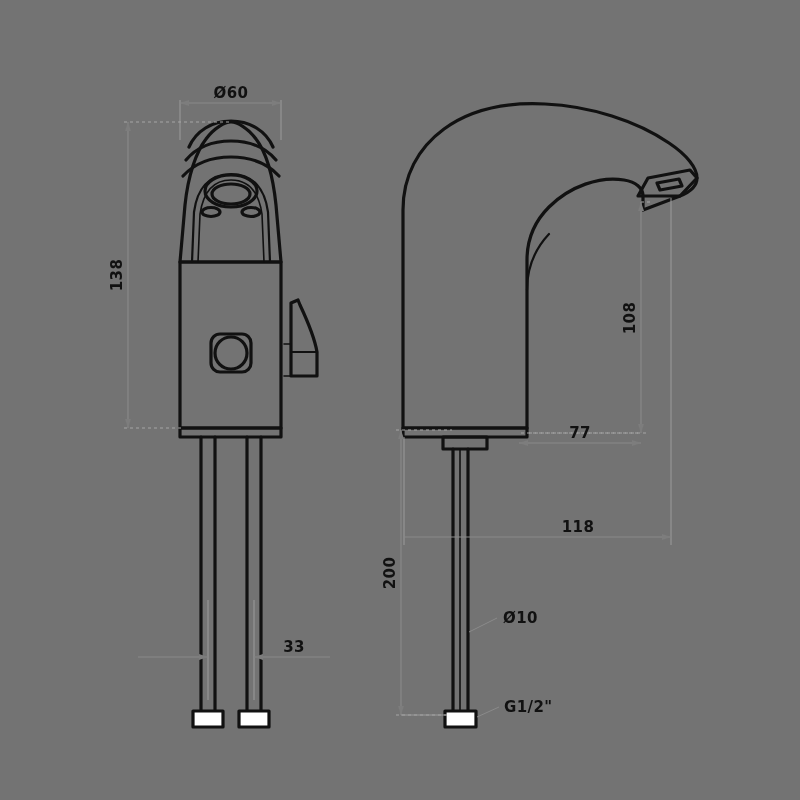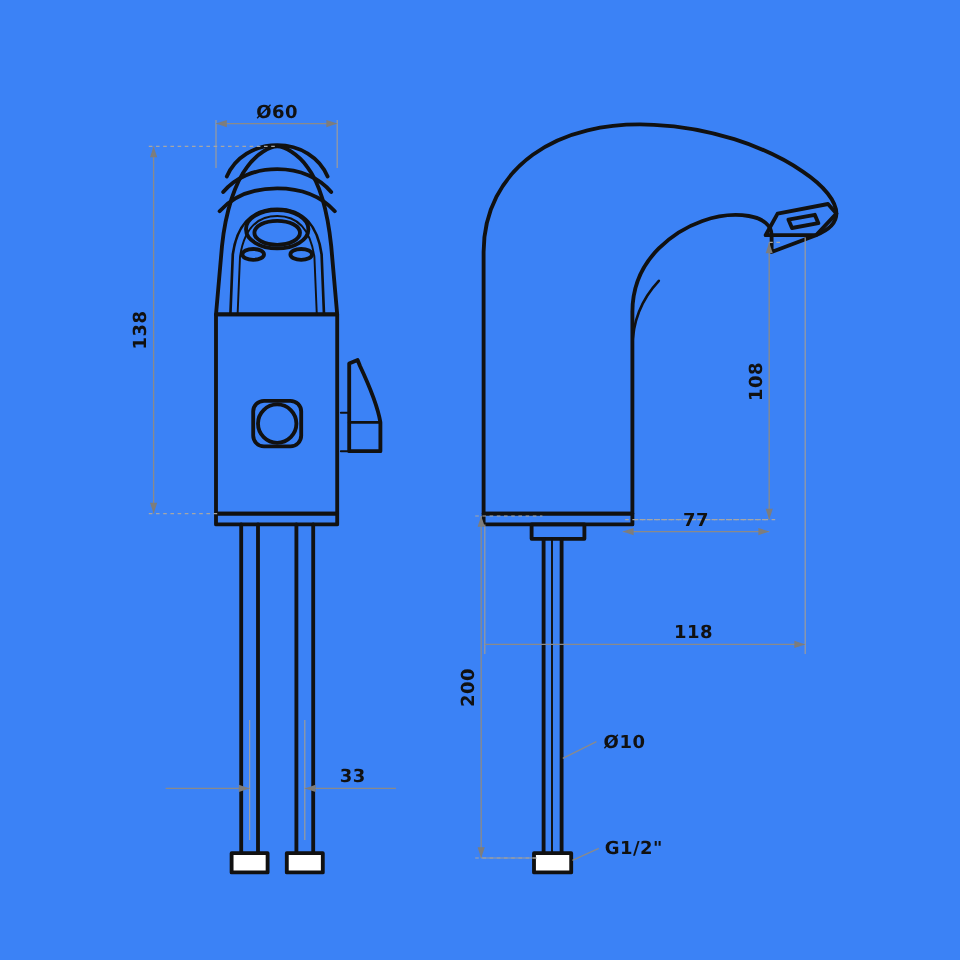--- a/index.html
+++ b/index.html
@@ -10,21 +10,21 @@
   body {
     width: 800px;
     height: 800px;
     font-family: "Liberation Sans", sans-serif;
     overflow: hidden;
   }
   #drawing-root {
     position: relative;
     width: 800px;
     height: 800px;
-    background: #3b82f6;
+    background: #737373;
     text-align: right;
   }
   svg#tech-drawing {
     display: block;
     width: 800px;
     height: 800px;
   }
   .outline {
     fill: none;
     stroke: #111111;

